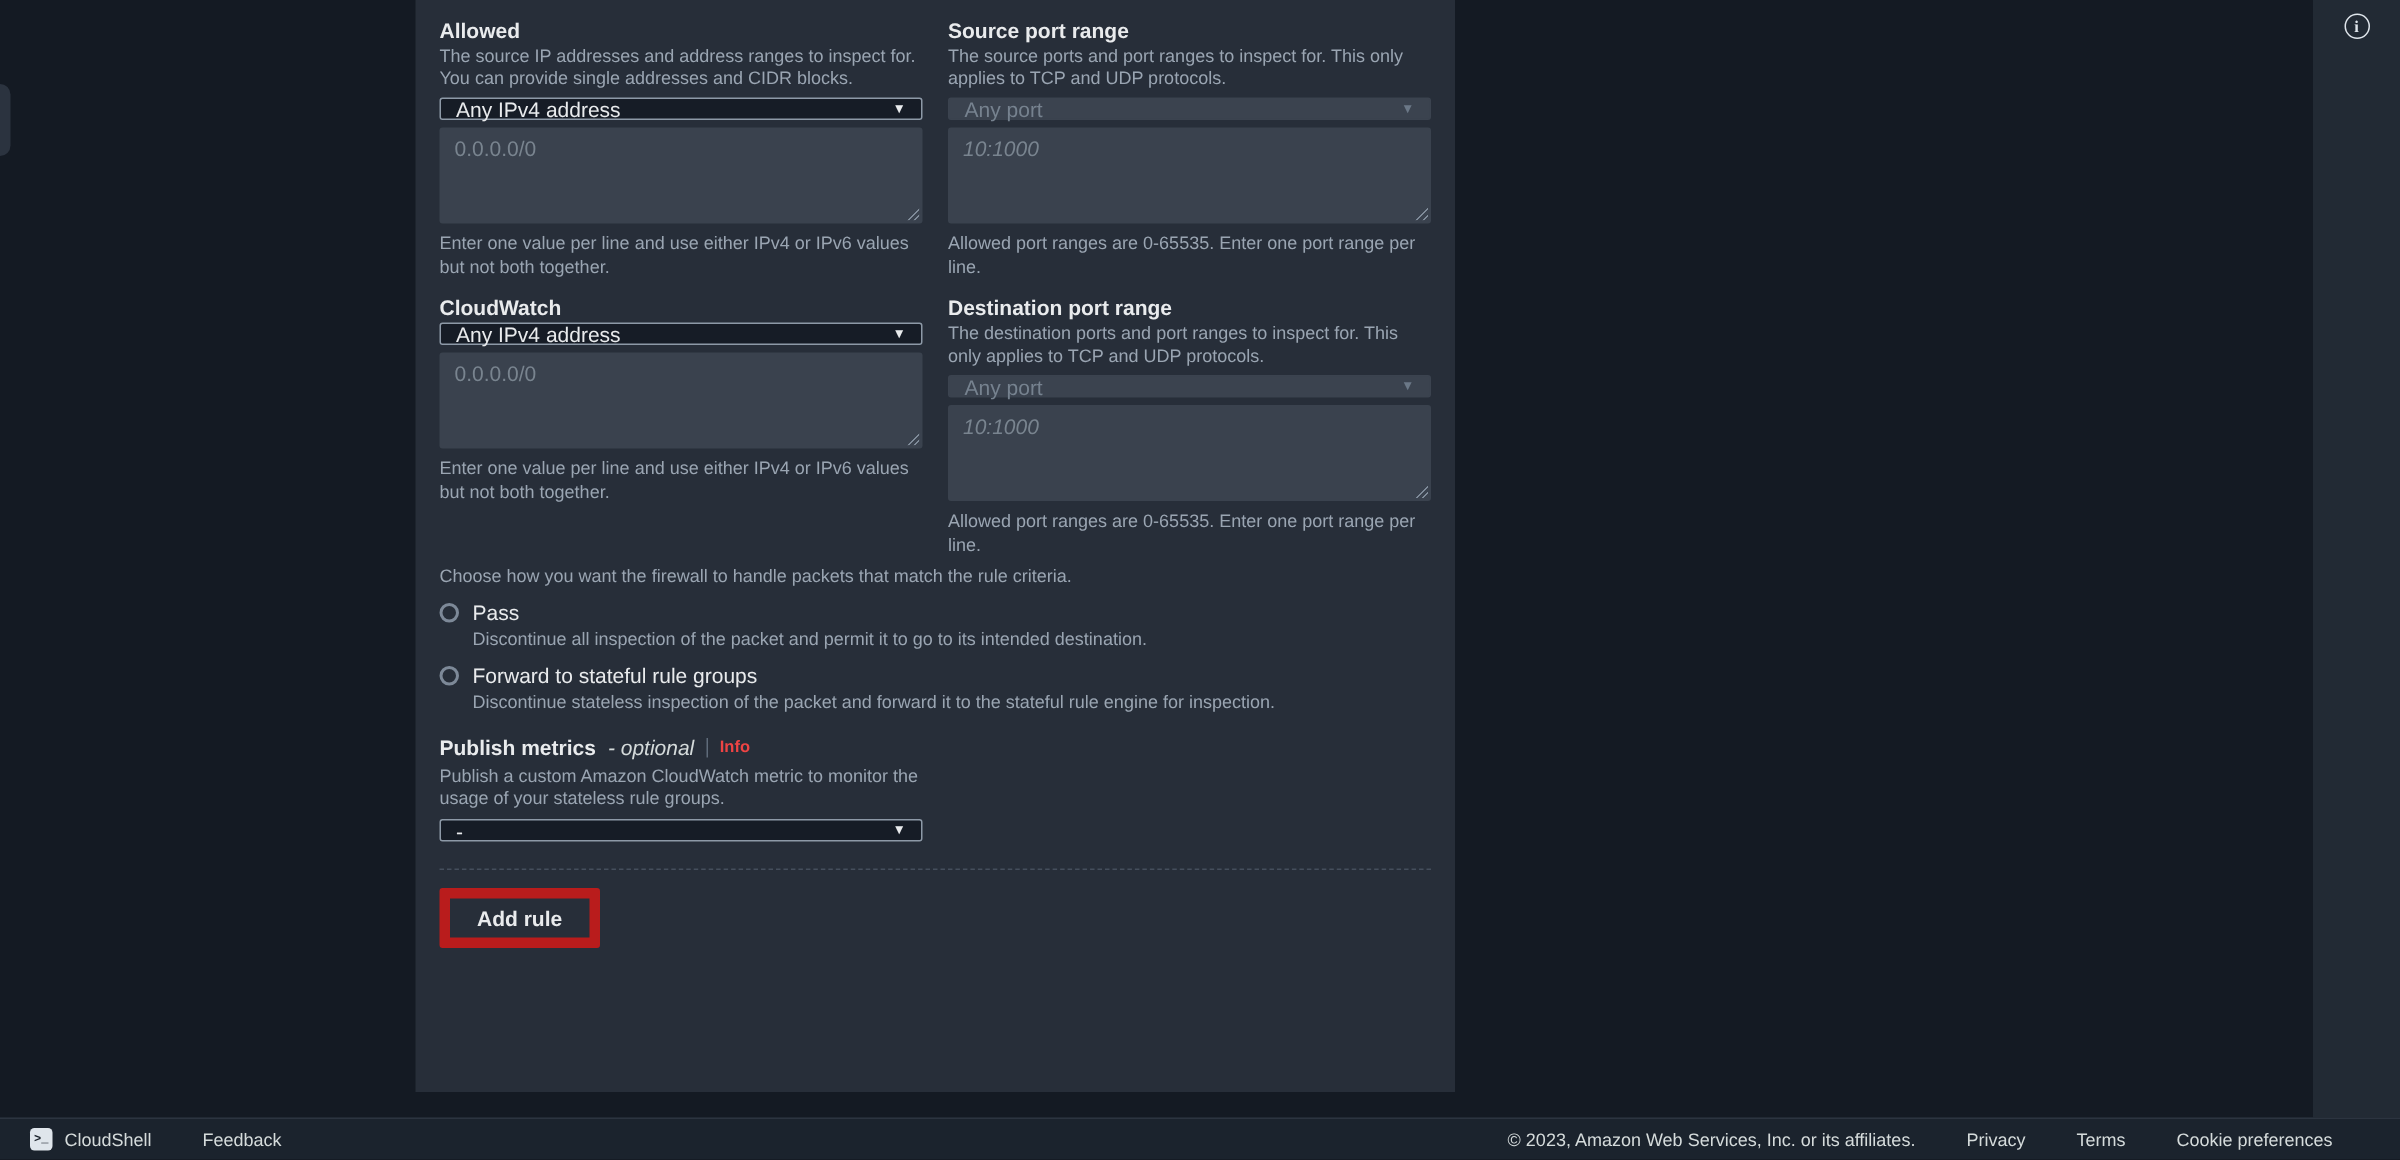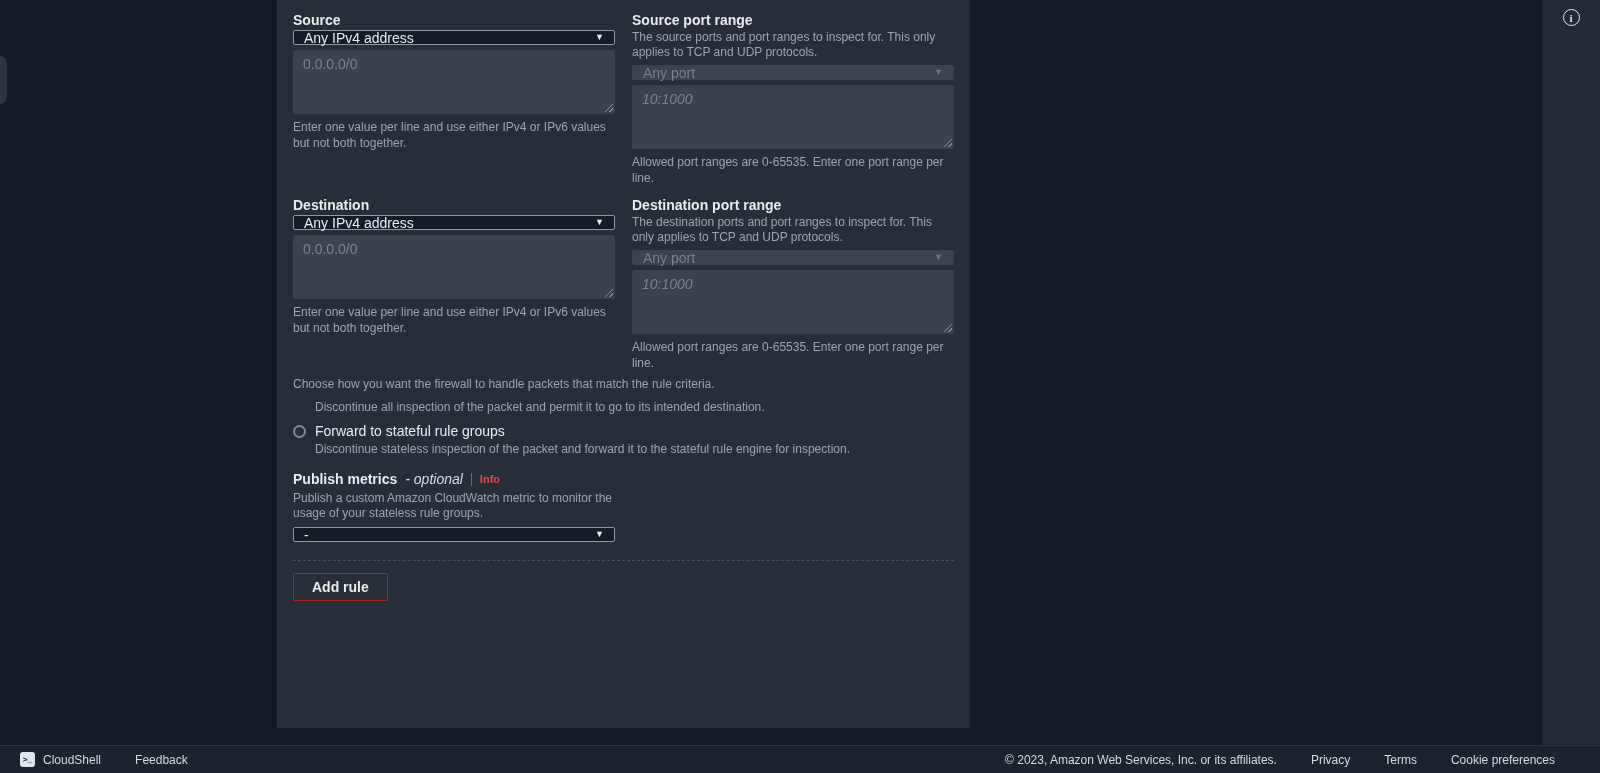--- a/index.html
+++ b/index.html
@@ -91,21 +91,21 @@
   .pm-label { font-size:14px; font-weight:700; color:#e9ebed; }
   .pm-optional { font-size:14px; font-style:italic; color:#d5dbdb; }
   .pm-sep { width:1px; height:13px; background:#5f6b7a; }
   .pm-info { font-size:11px; font-weight:700; color:#ef4444; text-decoration:none; cursor:pointer; }
   .pm-desc { font-size:12px; line-height:15px; color:#9aa5b2; margin-top:4px; max-width:320px; }
   .publish .select { width:322px; margin-top:6px; }
 
   .divider { border-top:1px dashed #454e5c; margin-top:18px; }
   .actions { padding-top:12px; }
   .btn-normal {
-    background:transparent; border:1px solid #b91c1c; border-radius:2px;
+    background:transparent; border:7px solid #b91c1c; border-radius:2px;
     color:#e9ebed; font-family:"Liberation Sans", sans-serif;
     font-size:14px; font-weight:700; padding:5px 18px; cursor:pointer;
   }
 
   
   .footer {
     position:absolute; left:0; right:0; bottom:0; height:28px;
     background:#1b232d; border-top:1px solid #2c3440;
     display:flex; align-items:center; font-size:12px; color:#d5dbdb;
     padding:0 45px 0 20px;
@@ -128,21 +128,22 @@
 
 <div class="right-rail">
   <button class="info-circle">i</button>
 </div>
 
 <div class="panel">
 
   <div class="field-grid">
 
     <div class="field-group">
-      <div class="f-label">Source</div>
+      <div class="f-label">Allowed</div>
+      <div class="f-desc">The source IP addresses and address ranges to inspect for. You can provide single addresses and CIDR blocks.</div>
       <div class="select enabled">
         <span>Any IPv4 address</span>
         <span class="caret">▼</span>
       </div>
       <div class="ta-wrap">
         <textarea disabled="" class="regular-ph" placeholder="0.0.0.0/0" style=""></textarea>
         <div class="resize-corner"></div>
       </div>
       <div class="f-helper">Enter one value per line and use either IPv4 or IPv6 values but not both together.</div>
     </div>
@@ -155,21 +156,21 @@
         <span class="caret">▼</span>
       </div>
       <div class="ta-wrap">
         <textarea disabled="" class="italic-ph" placeholder="10:1000" style=""></textarea>
         <div class="resize-corner"></div>
       </div>
       <div class="f-helper">Allowed port ranges are 0-65535. Enter one port range per line.</div>
     </div>
 
     <div class="field-group">
-      <div class="f-label">Destination</div>
+      <div class="f-label">CloudWatch</div>
       <div class="select enabled">
         <span>Any IPv4 address</span>
         <span class="caret">▼</span>
       </div>
       <div class="ta-wrap">
         <textarea disabled="" class="regular-ph" placeholder="0.0.0.0/0" style=""></textarea>
         <div class="resize-corner"></div>
       </div>
       <div class="f-helper">Enter one value per line and use either IPv4 or IPv6 values but not both together.</div>
     </div>
@@ -186,20 +187,24 @@
         <div class="resize-corner"></div>
       </div>
       <div class="f-helper">Allowed port ranges are 0-65535. Enter one port range per line.</div>
     </div>
   </div>
 
   <div class="rule-action">
     <div class="ra-desc">Choose how you want the firewall to handle packets that match the rule criteria.</div>
 
     <div class="radio-option">
+      <div class="radio-row">
+        <span class="radio-circle"></span>
+        <span class="radio-label">Pass</span>
+      </div>
       <div class="radio-desc">Discontinue all inspection of the packet and permit it to go to its intended destination.</div>
     </div>
 
 
     <div class="radio-option">
       <div class="radio-row">
         <span class="radio-circle"></span>
         <span class="radio-label">Forward to stateful rule groups</span>
       </div>
       <div class="radio-desc">Discontinue stateless inspection of the packet and forward it to the stateful rule engine for inspection.</div>

